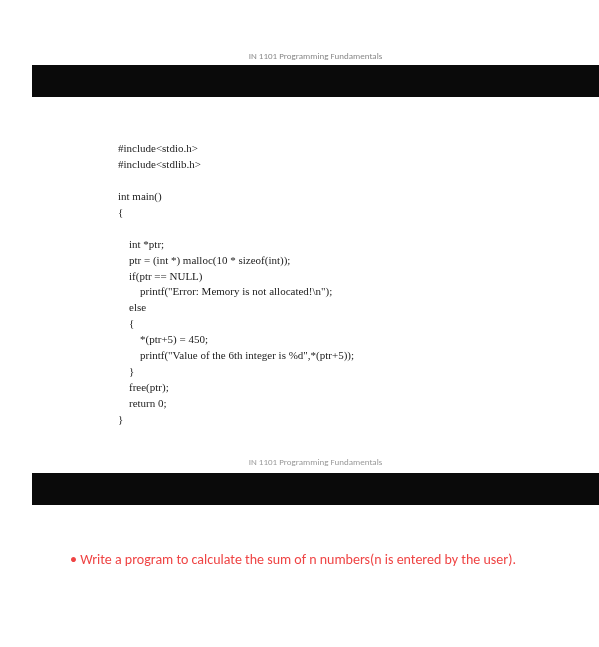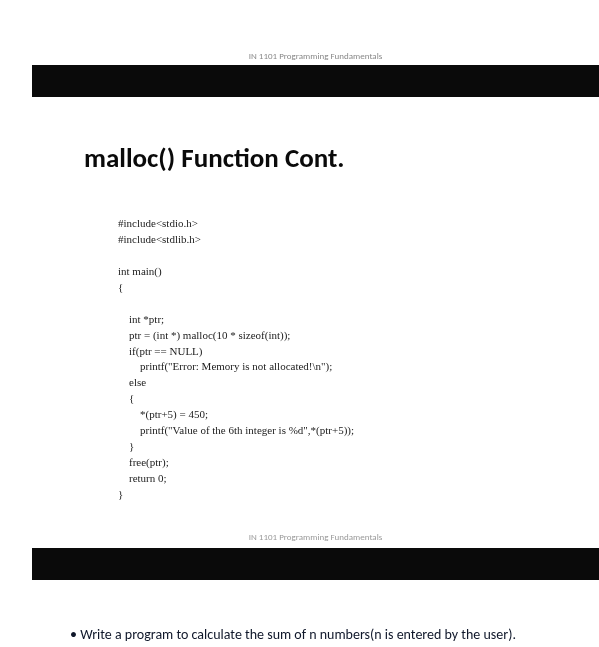--- a/index.html
+++ b/index.html
@@ -55,35 +55,34 @@
       padding: 30px 36px 10px 36px;
     }
     .title-2 {
       font-size: 24px;
       font-weight: bold;
       color: #0a0a0a;
       margin-bottom: 24px;
     }
     .bullet-item {
       font-size: 14px;
-      color: #0f172a;
+      color: #ef4444;
       padding-left: 2px;
     }
     .bullet-item::before {
       content: "• ";
     }
   </style>
 </head>
 <body>
 
 <div class="header-label">IN 1101 Programming Fundamentals</div>
 <div class="thick-divider"></div>
 
 <div class="slide-1">
-  <h1 class="title-1">malloc() Function Cont.</h1>
   <div class="code-block">#include&lt;stdio.h&gt;
 #include&lt;stdlib.h&gt;
 
 int main()
 {
 
     int *ptr;
     ptr = (int *) malloc(10 * sizeof(int));
     if(ptr == NULL)
         printf("Error: Memory is not allocated!\n");

